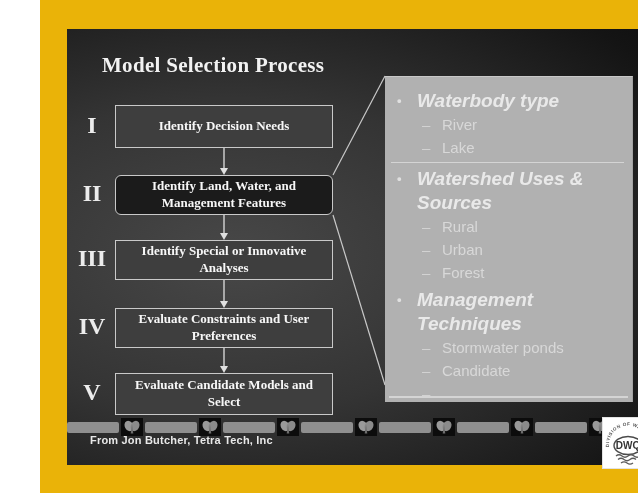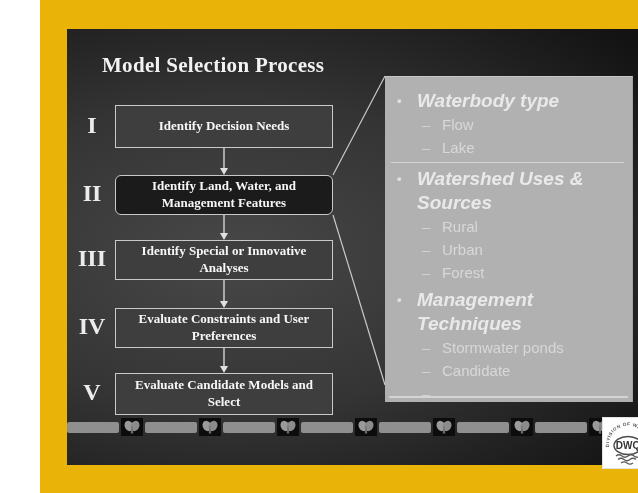--- a/index.html
+++ b/index.html
@@ -114,21 +114,21 @@
     </div>
 
     <div class="panel">
 
       <div class="l1">
         <span class="marker">•</span>
         <span>Waterbody type</span>
       </div>
       <div class="l2">
         <span class="marker">–</span>
-        <span>Flow</span>
+        <span>River</span>
       </div>
       <div class="l2">
         <span class="marker">–</span>
         <span>Lake</span>
       </div>
 
       <div class="divider"></div>
 
       <div class="l1">
         <span class="marker">•</span>
@@ -221,20 +221,21 @@
           <svg width="16" height="14" viewBox="0 0 16 14">
             <ellipse cx="5" cy="6" rx="4.2" ry="5.4" transform="rotate(-28 5 6)" fill="#9a9a9a"></ellipse>
             <ellipse cx="11" cy="6" rx="4.2" ry="5.4" transform="rotate(28 11 6)" fill="#8b8b8b"></ellipse>
             <path d="M8 4 L6.7 13.5 L9.3 13.5 Z" fill="#6f6f6f"></path>
           </svg>
         </div>
       <div class="bar"></div>
 
     </div>
 
+    <div class="footer">From Jon Butcher, Tetra Tech, Inc</div>
   </div>
 
   <div class="logo">
     <svg width="50" height="50" viewBox="0 0 50 50" xmlns="http://www.w3.org/2000/svg">
       <defs>
         <path id="ringPath" d="M 6.5 31 A 19 19 0 1 1 43.5 31" fill="none"></path>
       </defs>
       <circle cx="25" cy="26" r="23" fill="#ffffff"></circle>
       <text font-size="4.6" font-weight="bold" fill="#555555" letter-spacing="0.6" font-family="Liberation Sans, sans-serif">
         <textPath href="#ringPath" startOffset="2">DIVISION OF WATER QUALITY</textPath>

